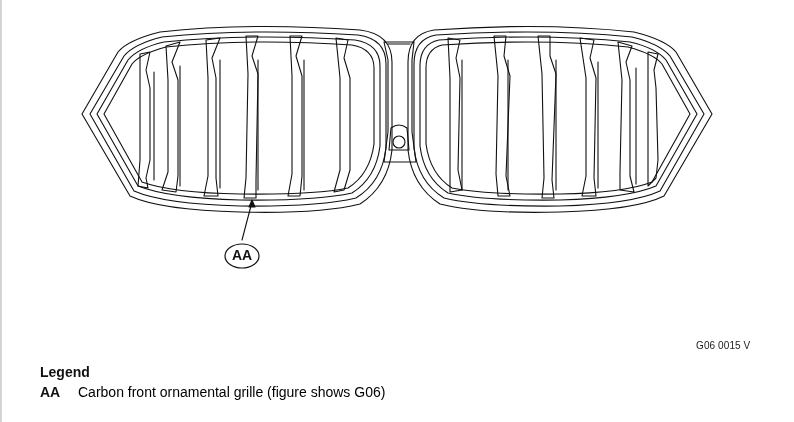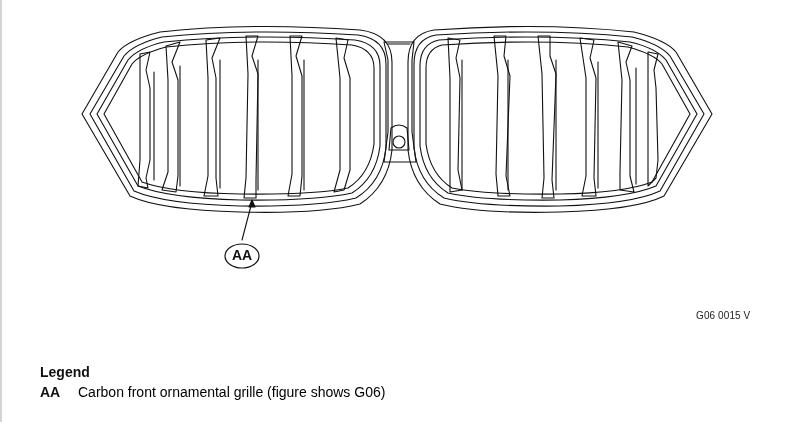--- a/index.html
+++ b/index.html
@@ -23,21 +23,21 @@
     }
     .figure {
       position: absolute;
       left: 0; top: 0;
       width: 794px; height: 300px;
     }
     .figure svg { display: block; }
     .figure-code {
       position: absolute;
       left: 696px;
-      top: 310px;
+      top: 340px;
       font-size: 10px;
       color: #222;
       letter-spacing: 0.1px;
     }
     .legend {
       position: absolute;
       left: 40px;
       top: 364px;
     }
     .legend-title {

